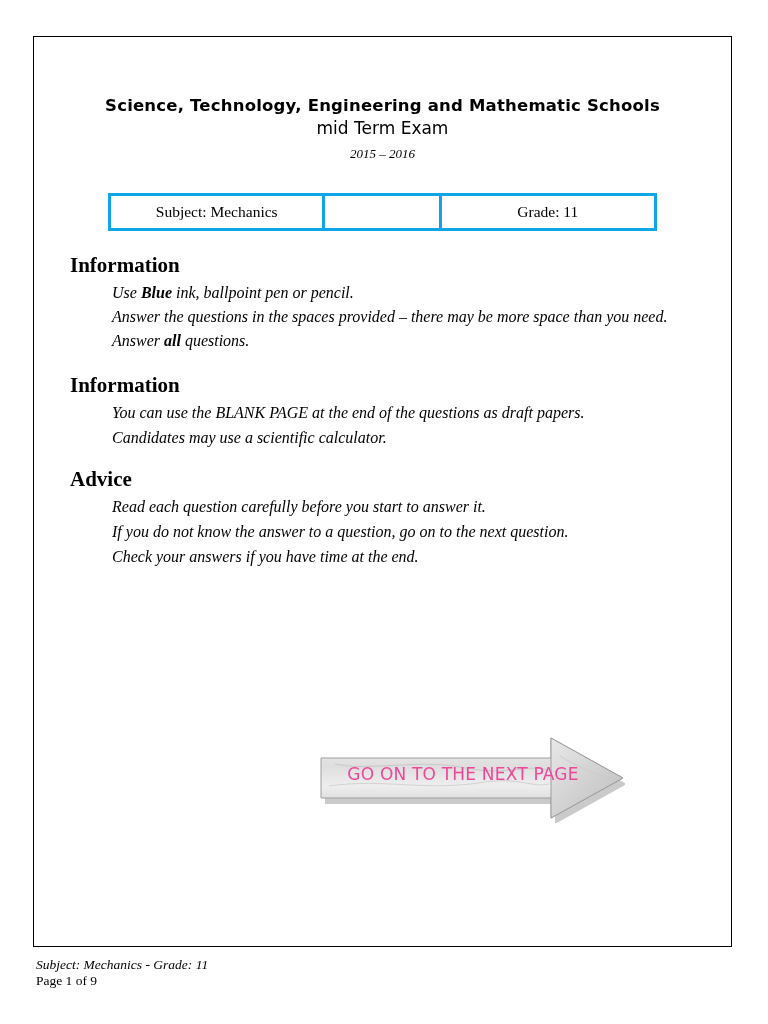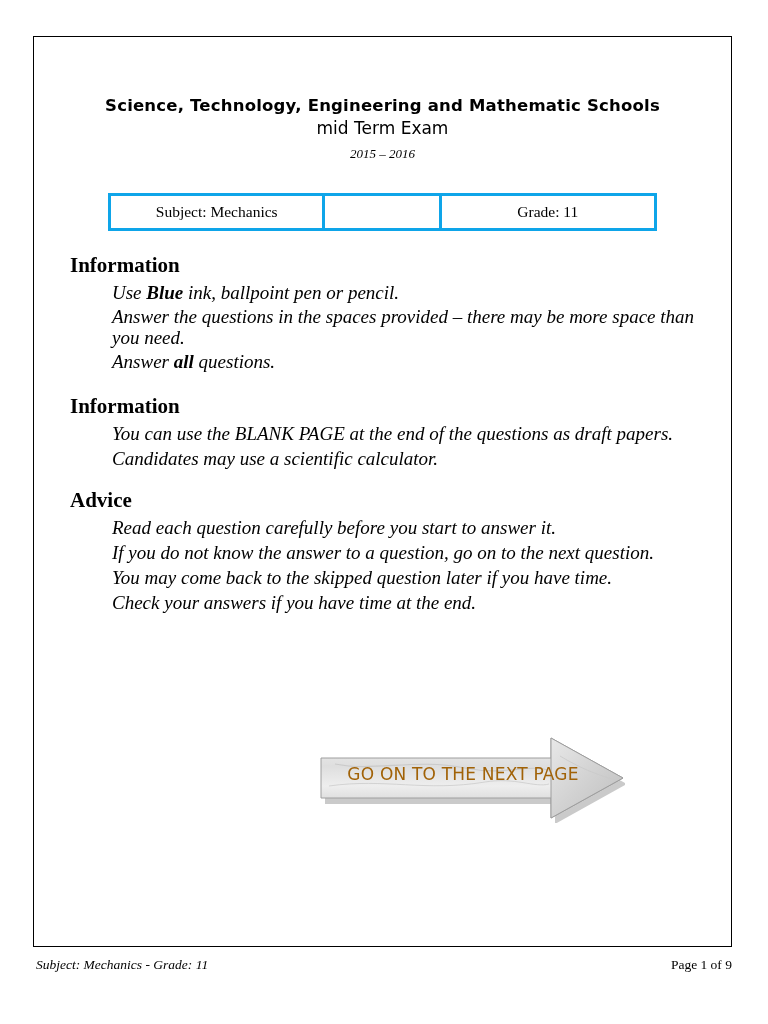--- a/index.html
+++ b/index.html
@@ -117,21 +117,21 @@
     margin-left: 6px;
   }
   .section-head.small-gap { margin-top: 18px; }
 
   .section-body {
     margin-left: 48px;
     margin-top: 4px;
   }
   .section-body p {
     margin: 0 0 3px 0;
-    font-size: 19px;
+    font-size: 16px;
     font-style: italic;
     font-family: "Liberation Serif", serif;
     line-height: 21px;
   }
   .section-body p b { font-style: italic; font-weight: bold; }
 
   .info-body p, .advice-body p { line-height: 22px; }
 
   
   .arrow-wrap {
@@ -143,34 +143,35 @@
   }
   .arrow-svg { display: block; }
   .arrow-text {
     position: absolute;
     left: 38px;
     top: 36px;
     width: 240px;
     text-align: center;
     font-family: "DejaVu Sans", sans-serif;
     font-size: 17px;
-    color: #a16207;
+    color: #ec4899;
     letter-spacing: 0.2px;
   }
 
   
   .footer {
     position: absolute;
     left: 36px;
     top: 957px;
     width: 696px;
     display: flex;
     justify-content: space-between;
     font-size: 13.5px;
     font-family: "Liberation Serif", serif;
+    flex-direction: column;
   }
   .footer-left { font-style: italic; }
   .footer-right { font-style: normal; }
 </style>
 </head>
 <body>
 
 <div class="page">
 
   <div class="frame">
@@ -207,21 +208,20 @@
       <div class="section-head">Information</div>
       <div class="section-body info-body">
         <p>You can use the BLANK PAGE at the end of the questions as draft papers.</p>
         <p>Candidates may use a scientific calculator.</p>
       </div>
 
       <div class="section-head small-gap">Advice</div>
       <div class="section-body advice-body">
         <p>Read each question carefully before you start to answer it.</p>
         <p>If you do not know the answer to a question, go on to the next question.</p>
-        <p>You may come back to the skipped question later if you have time.</p>
         <p>Check your answers if you have time at the end.</p>
       </div>
 
     </div>
   </div>
 
   <div class="arrow-wrap">
     <svg class="arrow-svg" width="320" height="95" viewBox="0 0 320 95">
       <defs>
         <linearGradient id="marble" x1="0" y1="0" x2="0" y2="1">

